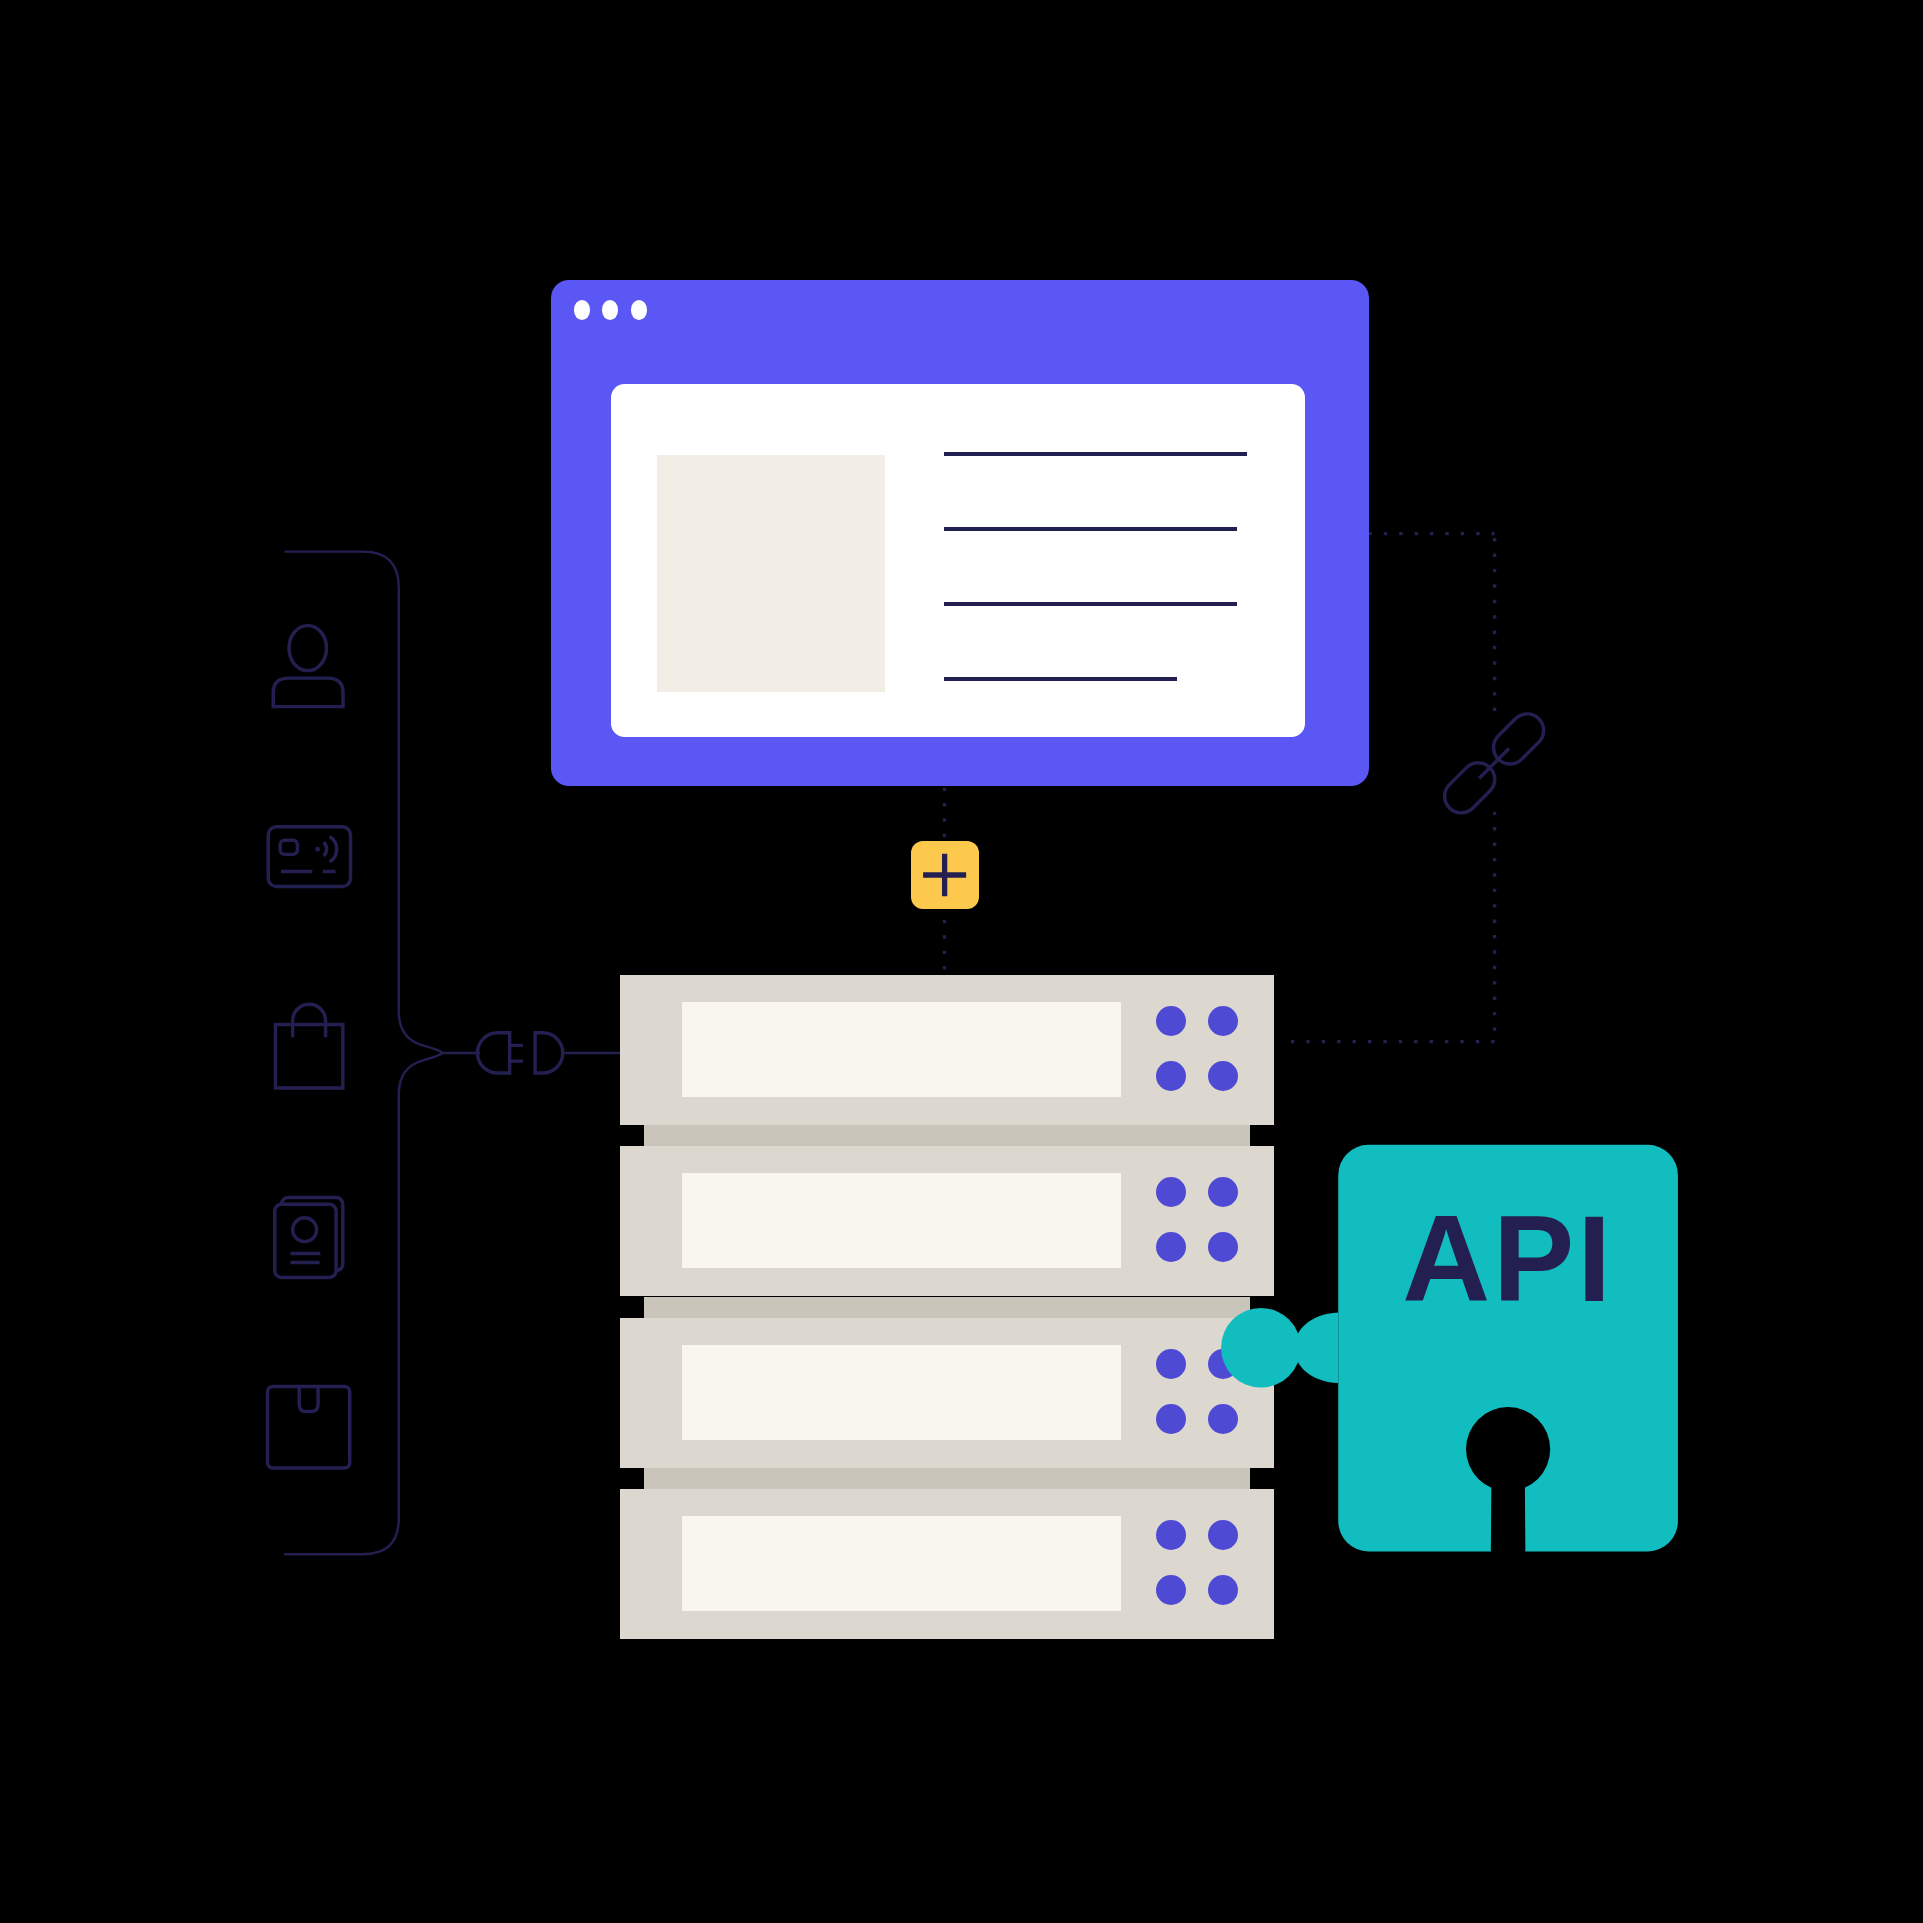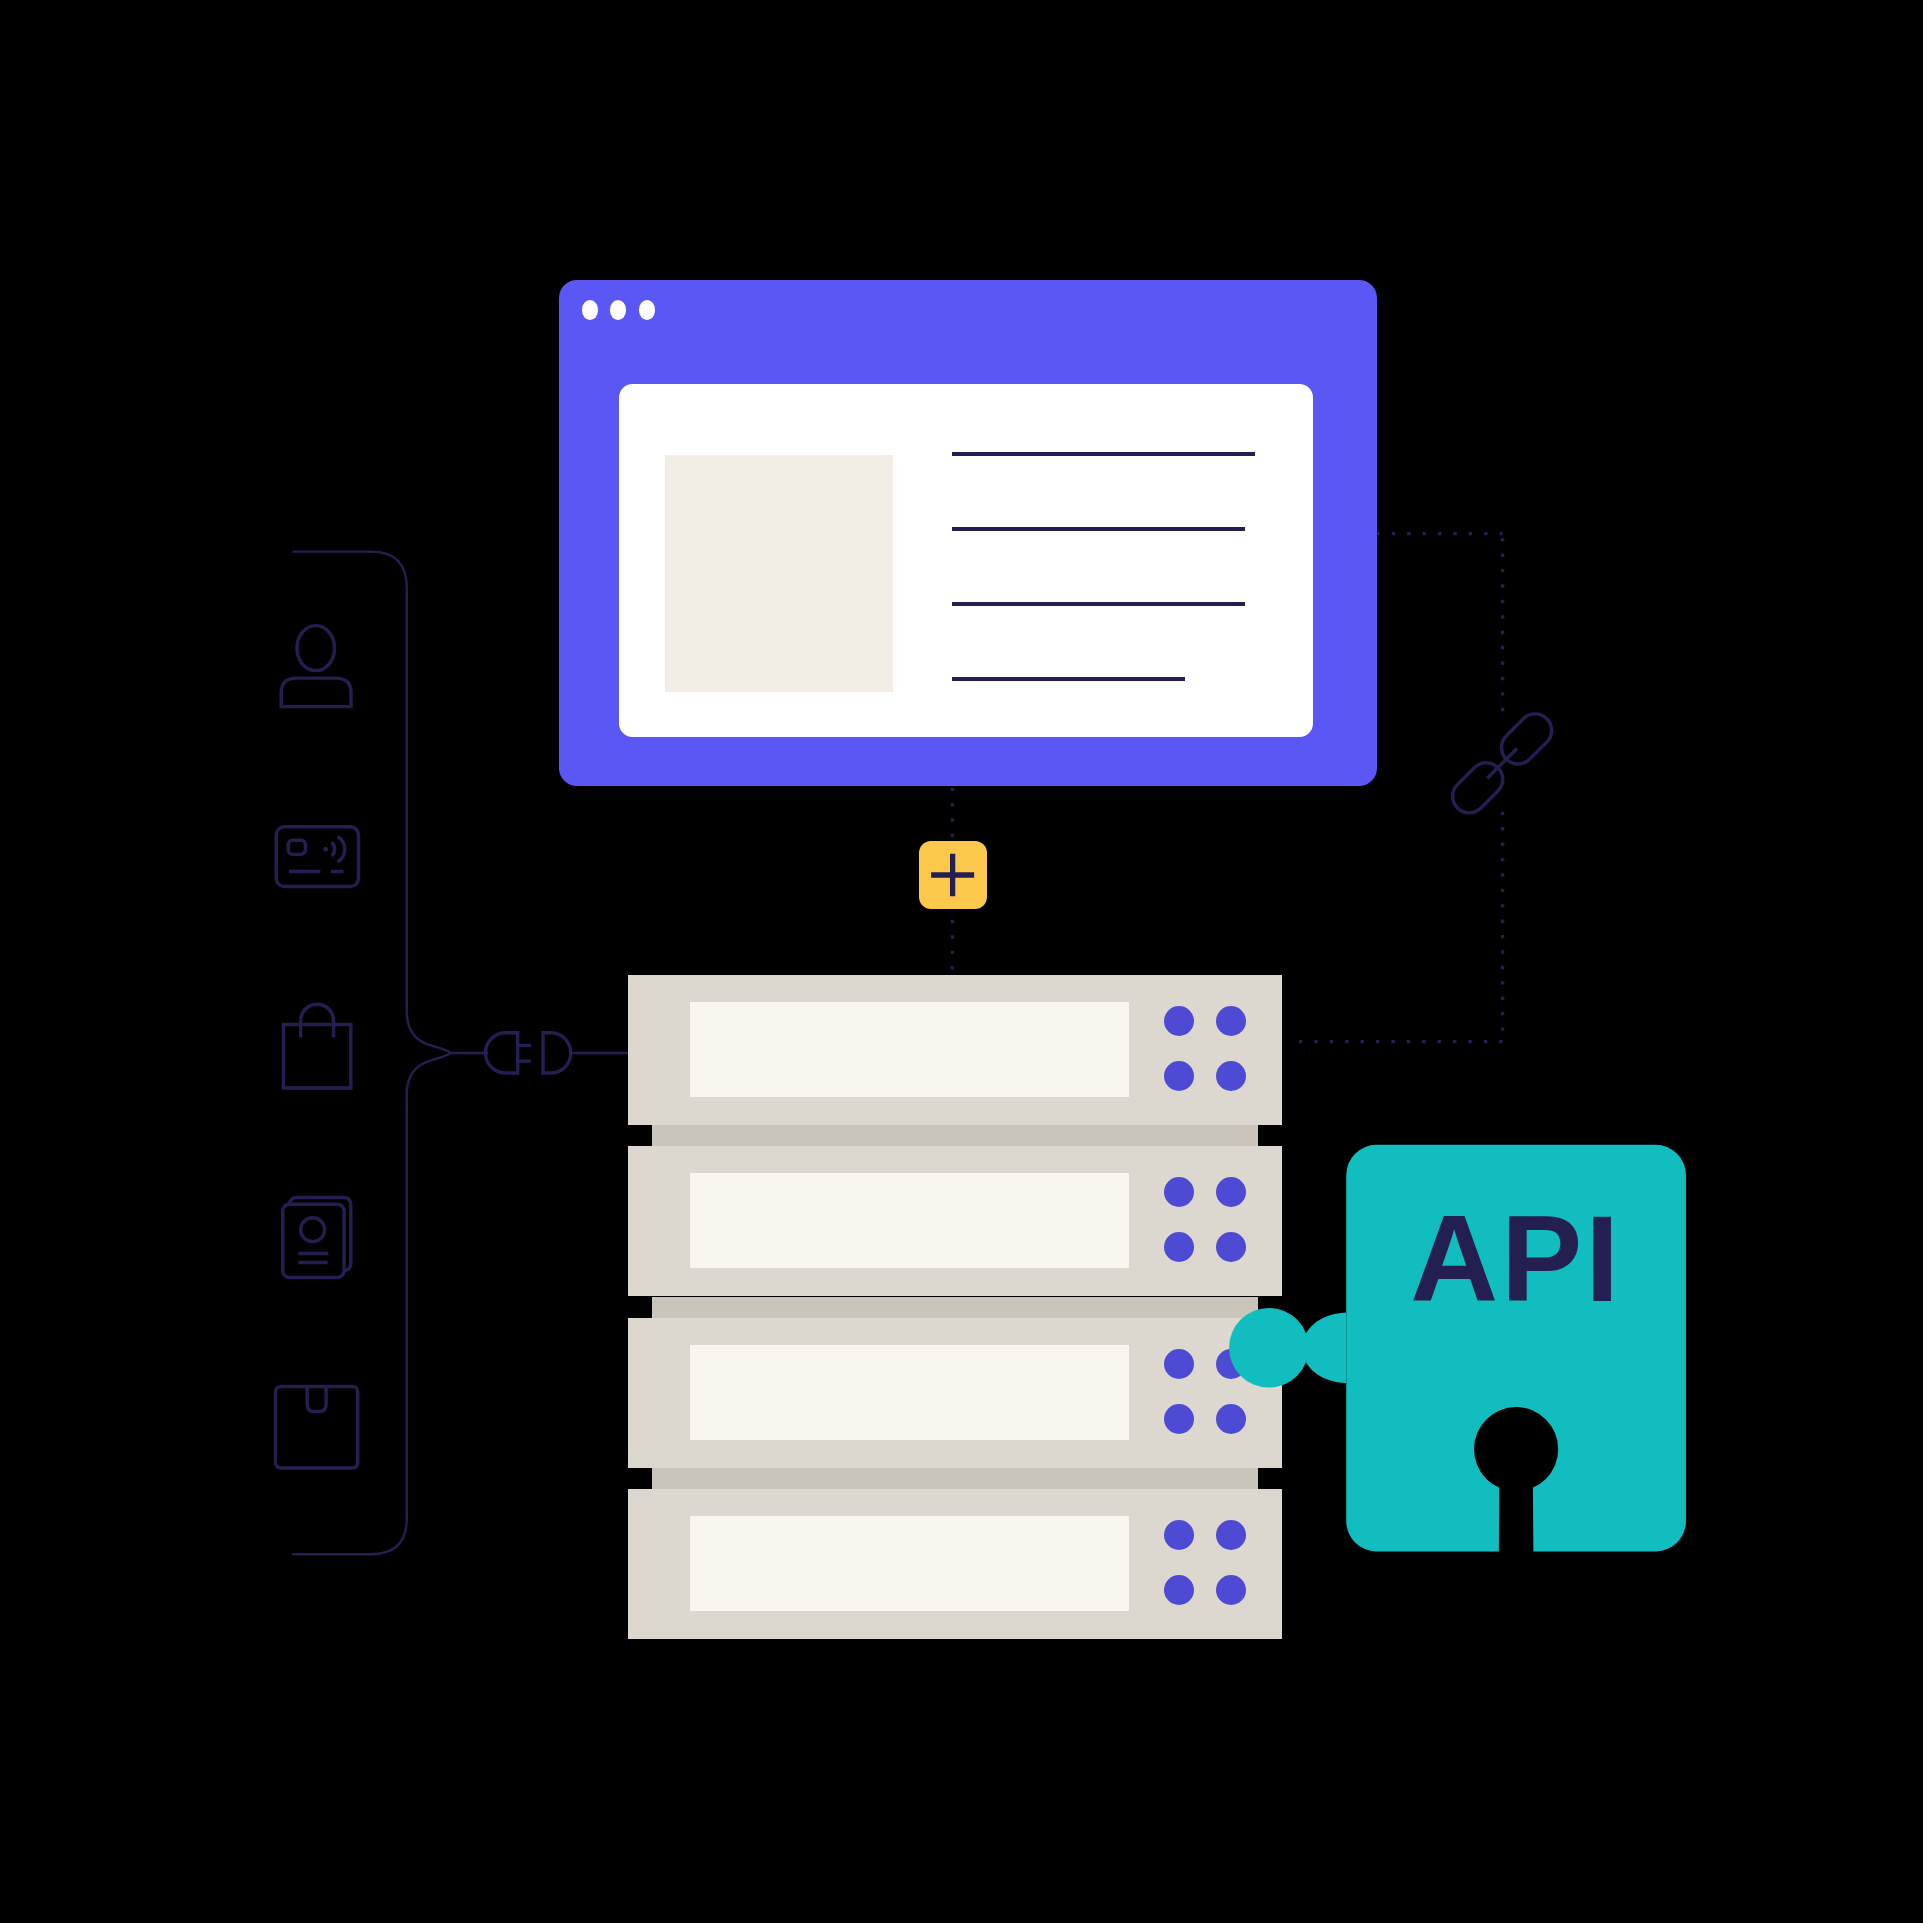--- a/index.html
+++ b/index.html
@@ -4,21 +4,21 @@
 <style>
   :root{
     --bg:#000000; --purple:#5b57f5; --white:#ffffff; --beige:#f3eee5;
     --navy:#232051; --yellow:#fdc94c; --teal:#12bdbf;
     --server-body:#dcd8d0; --server-panel:#f8f6ef; --server-band:#c9c5bb;
     --led:#4e4ad4;
   }
   *{margin:0;padding:0;box-sizing:border-box;}
   html,body{width:1924px;height:1924px;background:var(--bg);overflow:hidden;
     font-family:"Liberation Sans", sans-serif;}
-  .canvas{position:absolute;left:16px;top:0;width:1574px;height:1924px;background:var(--bg);}
+  .canvas{position:absolute;left:8px;top:0;width:1574px;height:1924px;background:var(--bg);}
 
   svg.layer{position:absolute;left:0;top:0;width:1924px;height:1924px;}
 
   
   .browser-window{position:absolute;left:543px;top:280px;width:818px;height:506px;
     background:var(--purple);border-radius:18px;}
   .window-dots{position:absolute;left:22.5px;top:20px;display:flex;gap:12.8px;}
   .window-dots span{display:block;width:16px;height:19.5px;border-radius:50%;background:var(--white);}
   .browser-card{position:absolute;left:60px;top:104px;width:694px;height:353px;
     background:var(--white);border-radius:13.5px;}

